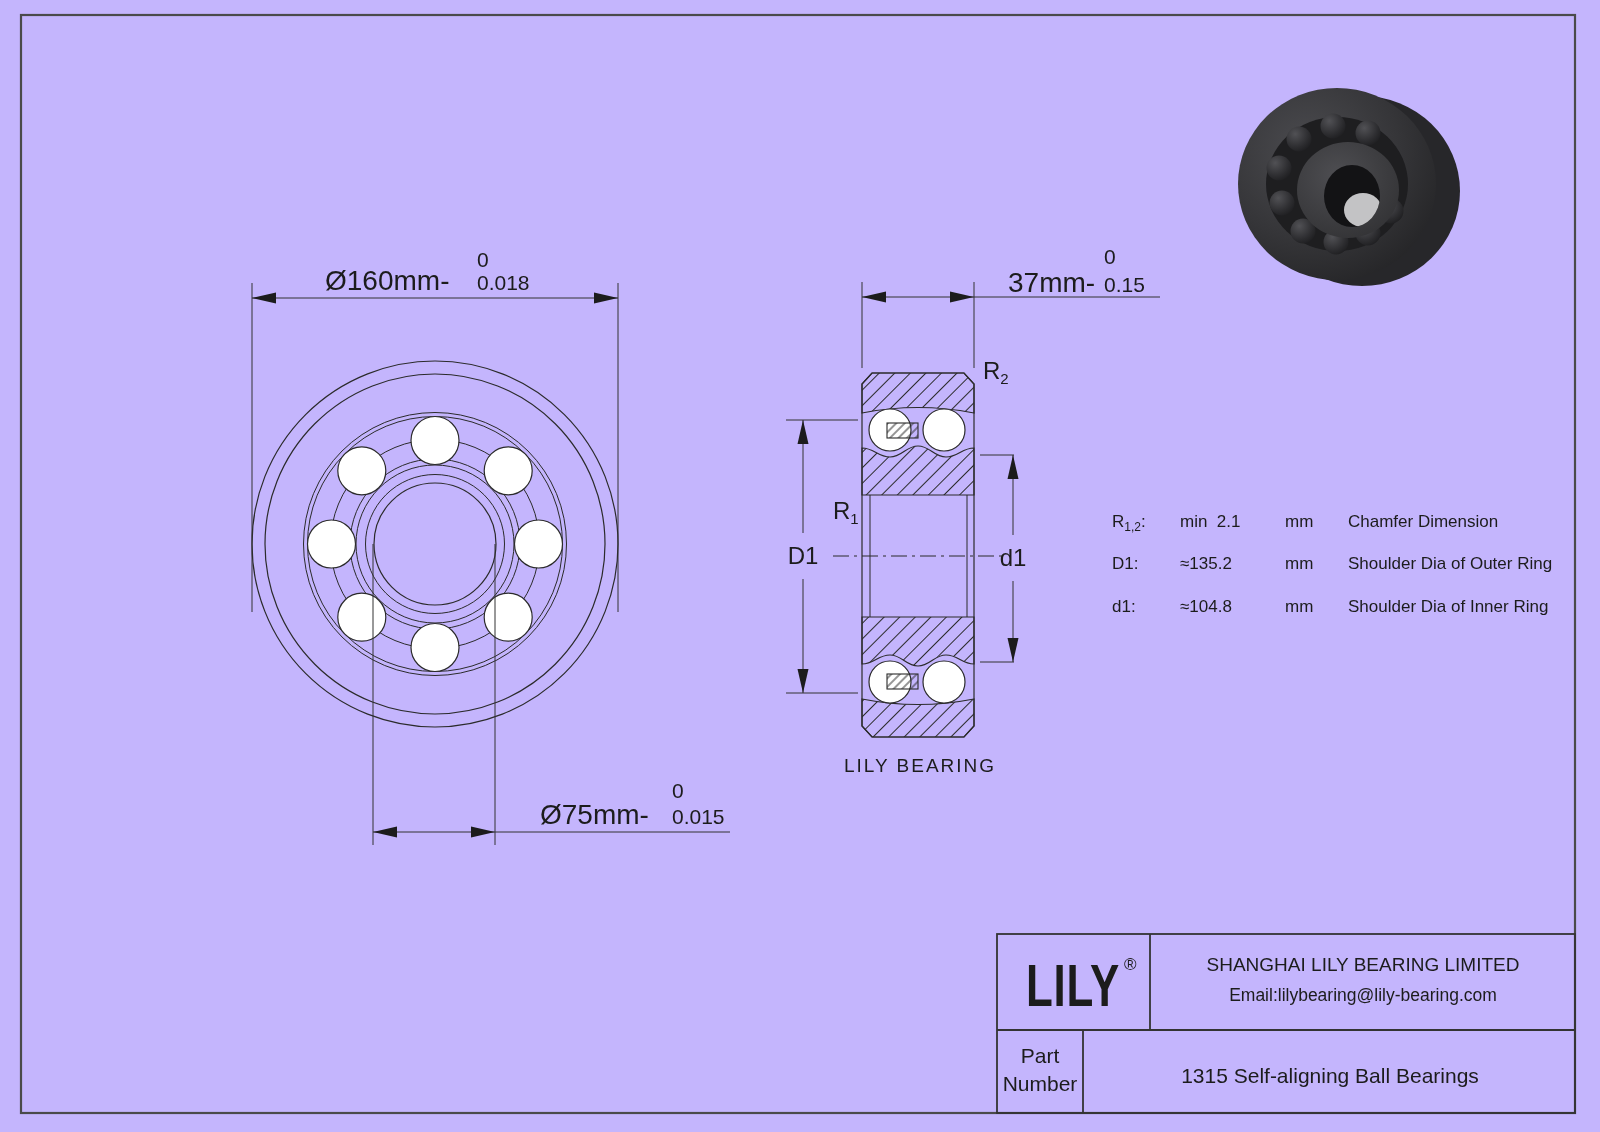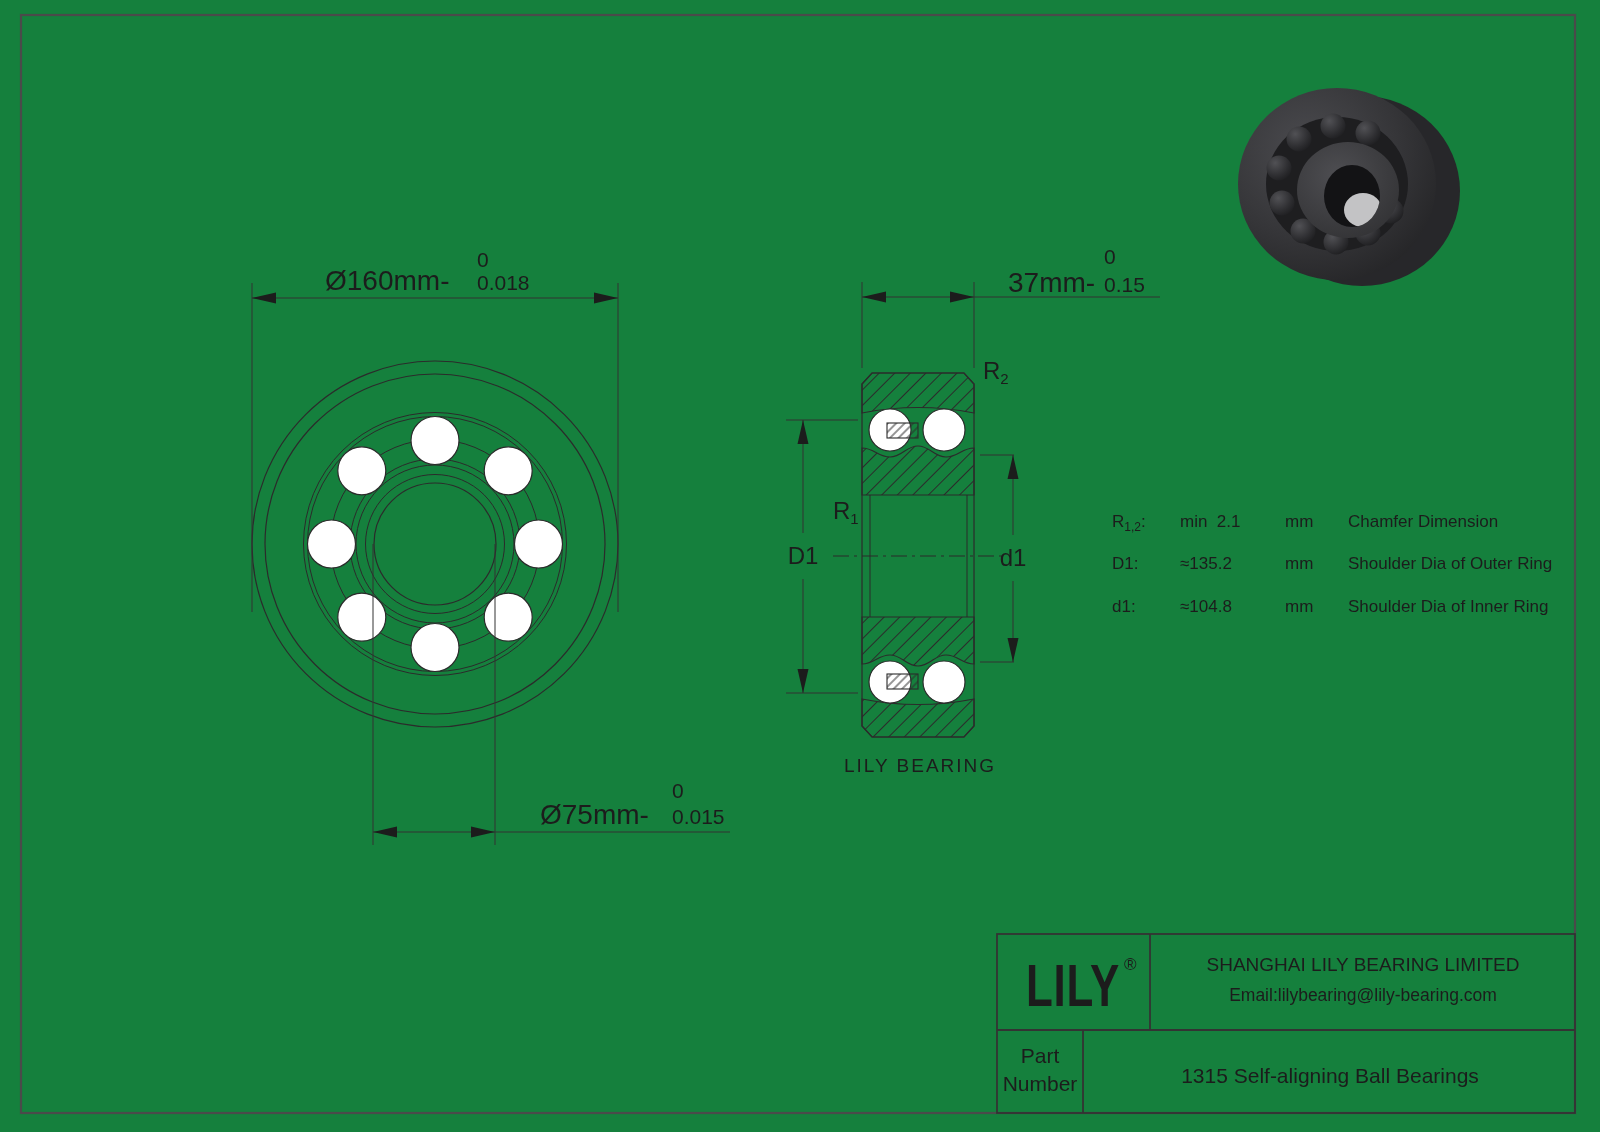--- a/index.html
+++ b/index.html
@@ -1,16 +1,16 @@
 <!DOCTYPE html>
 <html><head>
 <meta charset="utf-8">
 <style>
   html,body{margin:0;padding:0;background:#ffffff;}
-  #page{position:relative;width:1600px;height:1132px;background:#15803d;
+  #page{position:relative;width:1600px;height:1132px;background:#c4b5fd;
         font-family:"Liberation Sans", sans-serif;}
   svg{position:absolute;left:0;top:0;}
   svg text{white-space:pre;fill:#1c1c1c;font-family:"Liberation Sans", sans-serif;}
   .ln{stroke:#2b2b2b;stroke-width:1.2;fill:none;}
   .ln-thin{stroke:#2b2b2b;stroke-width:1;fill:none;}
   .dimln{stroke:#333333;stroke-width:1;fill:none;}
   .arrow{fill:#1c1c1c;stroke:none;}
   .hatchfill{fill:url(#h1);stroke:#2b2b2b;stroke-width:1.2;}
   .hatchdense{fill:url(#h2);stroke:#2b2b2b;stroke-width:1.1;}
   .ballfill{fill:#ffffff;stroke:#2b2b2b;stroke-width:1.2;}

